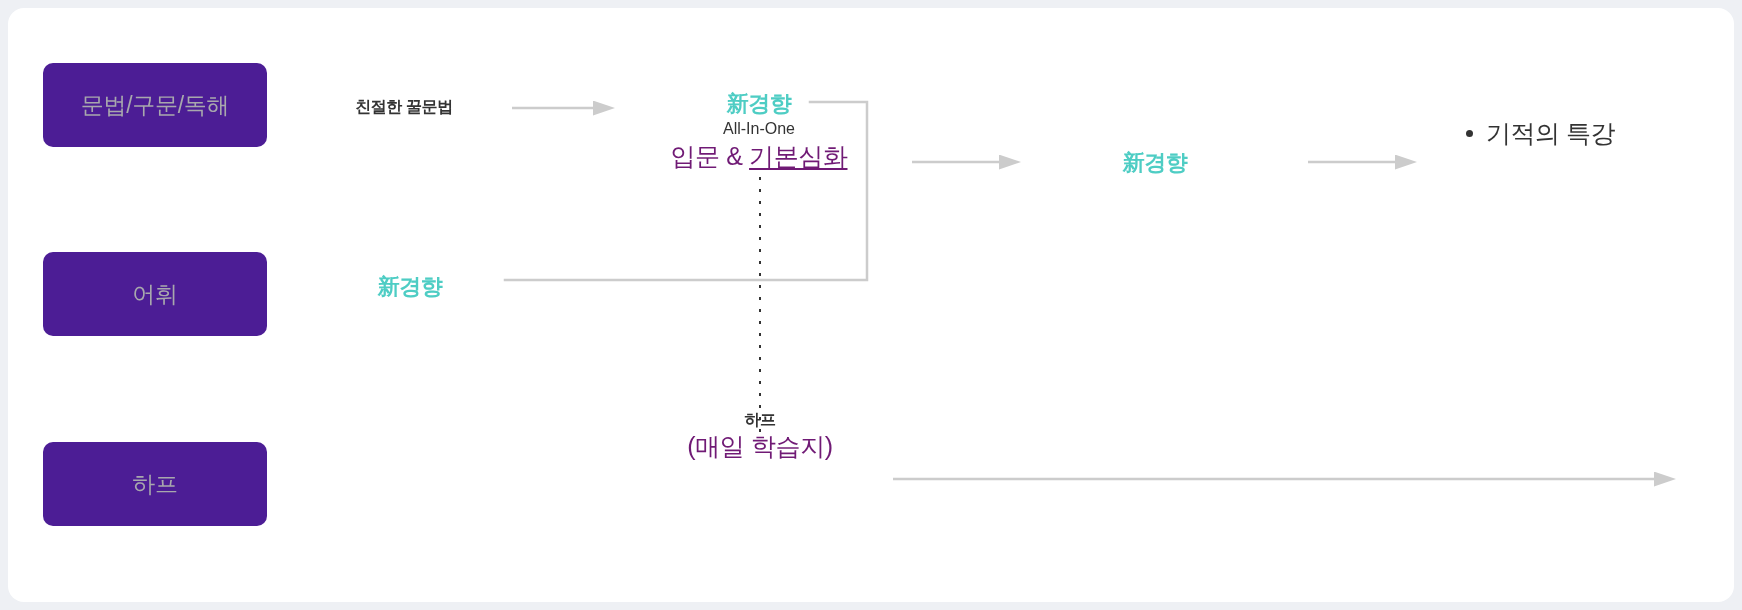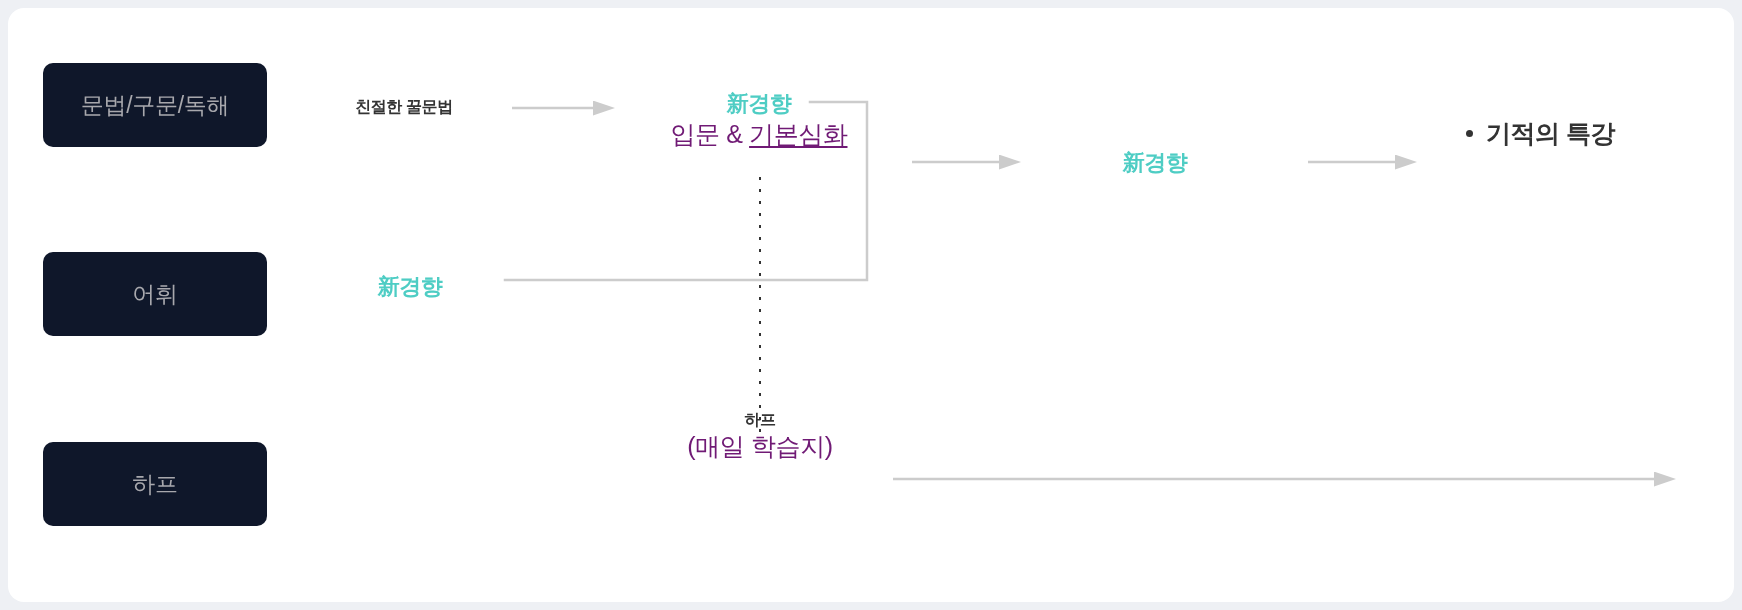--- a/index.html
+++ b/index.html
@@ -37,21 +37,21 @@
     width: 1742px;
     height: 610px;
     pointer-events: none;
   }
 
   
   .pill {
     position: absolute;
     width: 224px;
     height: 84px;
-    background: #0f172a;
+    background: #4c1d95;
     border-radius: 10px;
     display: flex;
     align-items: center;
     justify-content: center;
     color: #a8a8ad;
     font-size: 23px;
     font-weight: 400;
     letter-spacing: -0.3px;
     box-sizing: border-box;
   }
@@ -102,21 +102,21 @@
   
   .bullets {
     position: absolute;
     left: 1466px;
     top: 116px;
     margin: 0;
     padding: 0 0 0 20px;
     list-style: none;
     color: #333333;
     font-size: 25px;
-    font-weight: 700;
+    font-weight: 400;
     letter-spacing: -0.5px;
     line-height: 1.38;
   }
   .bullets li { position: relative; white-space: nowrap; }
   .bullets li::before {
     content: "";
     position: absolute;
     left: -20px;
     top: 14px;
     width: 7px;
@@ -160,20 +160,21 @@
   <div class="pill pill-3">
     <span>하프</span>
   </div>
 
   <div class="node" id="node-kkul">
     <span class="title">친절한 꿀문법</span>
   </div>
 
   <div class="node" id="node-aio">
     <span class="tag">新경향</span>
+    <span class="title regular">All-In-One</span>
     <span class="sub"><span>입문 &amp; </span><u>기본심화</u></span>
   </div>
 
   <div class="node" id="node-voca">
     <span class="tag">新경향</span>
   </div>
 
   <div class="node" id="node-nje">
     <span class="tag">新경향</span>
   </div>

